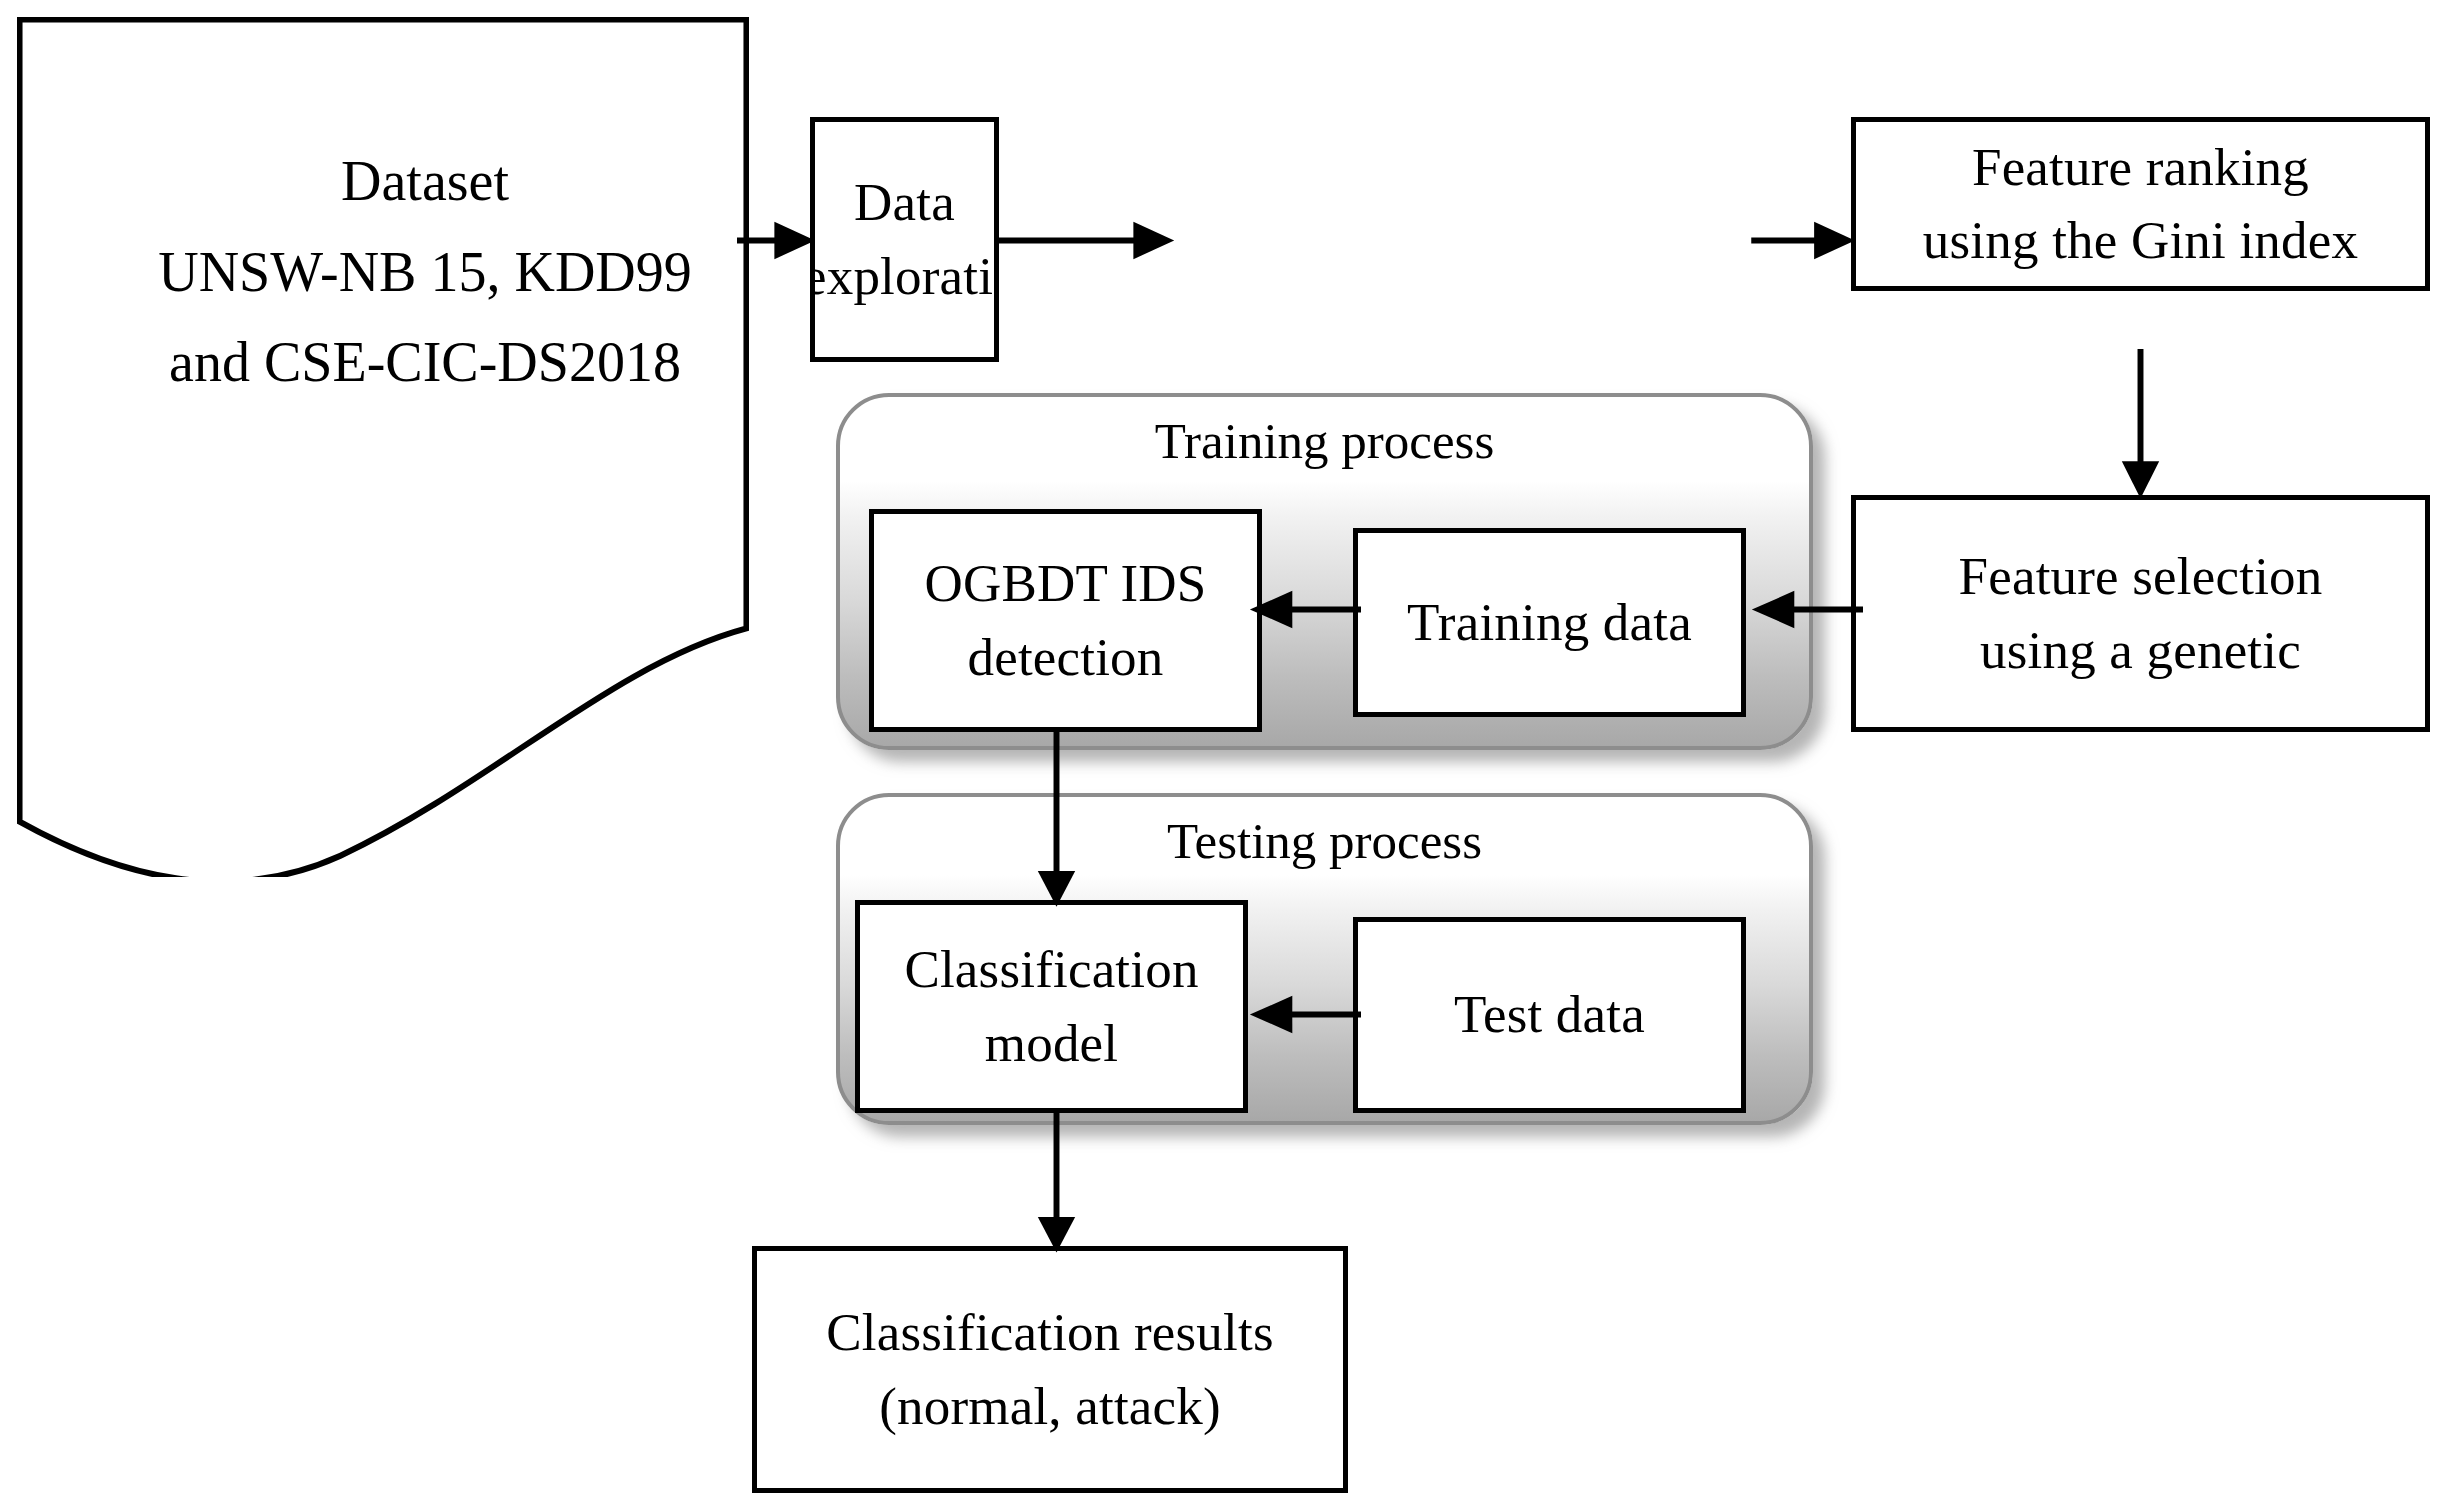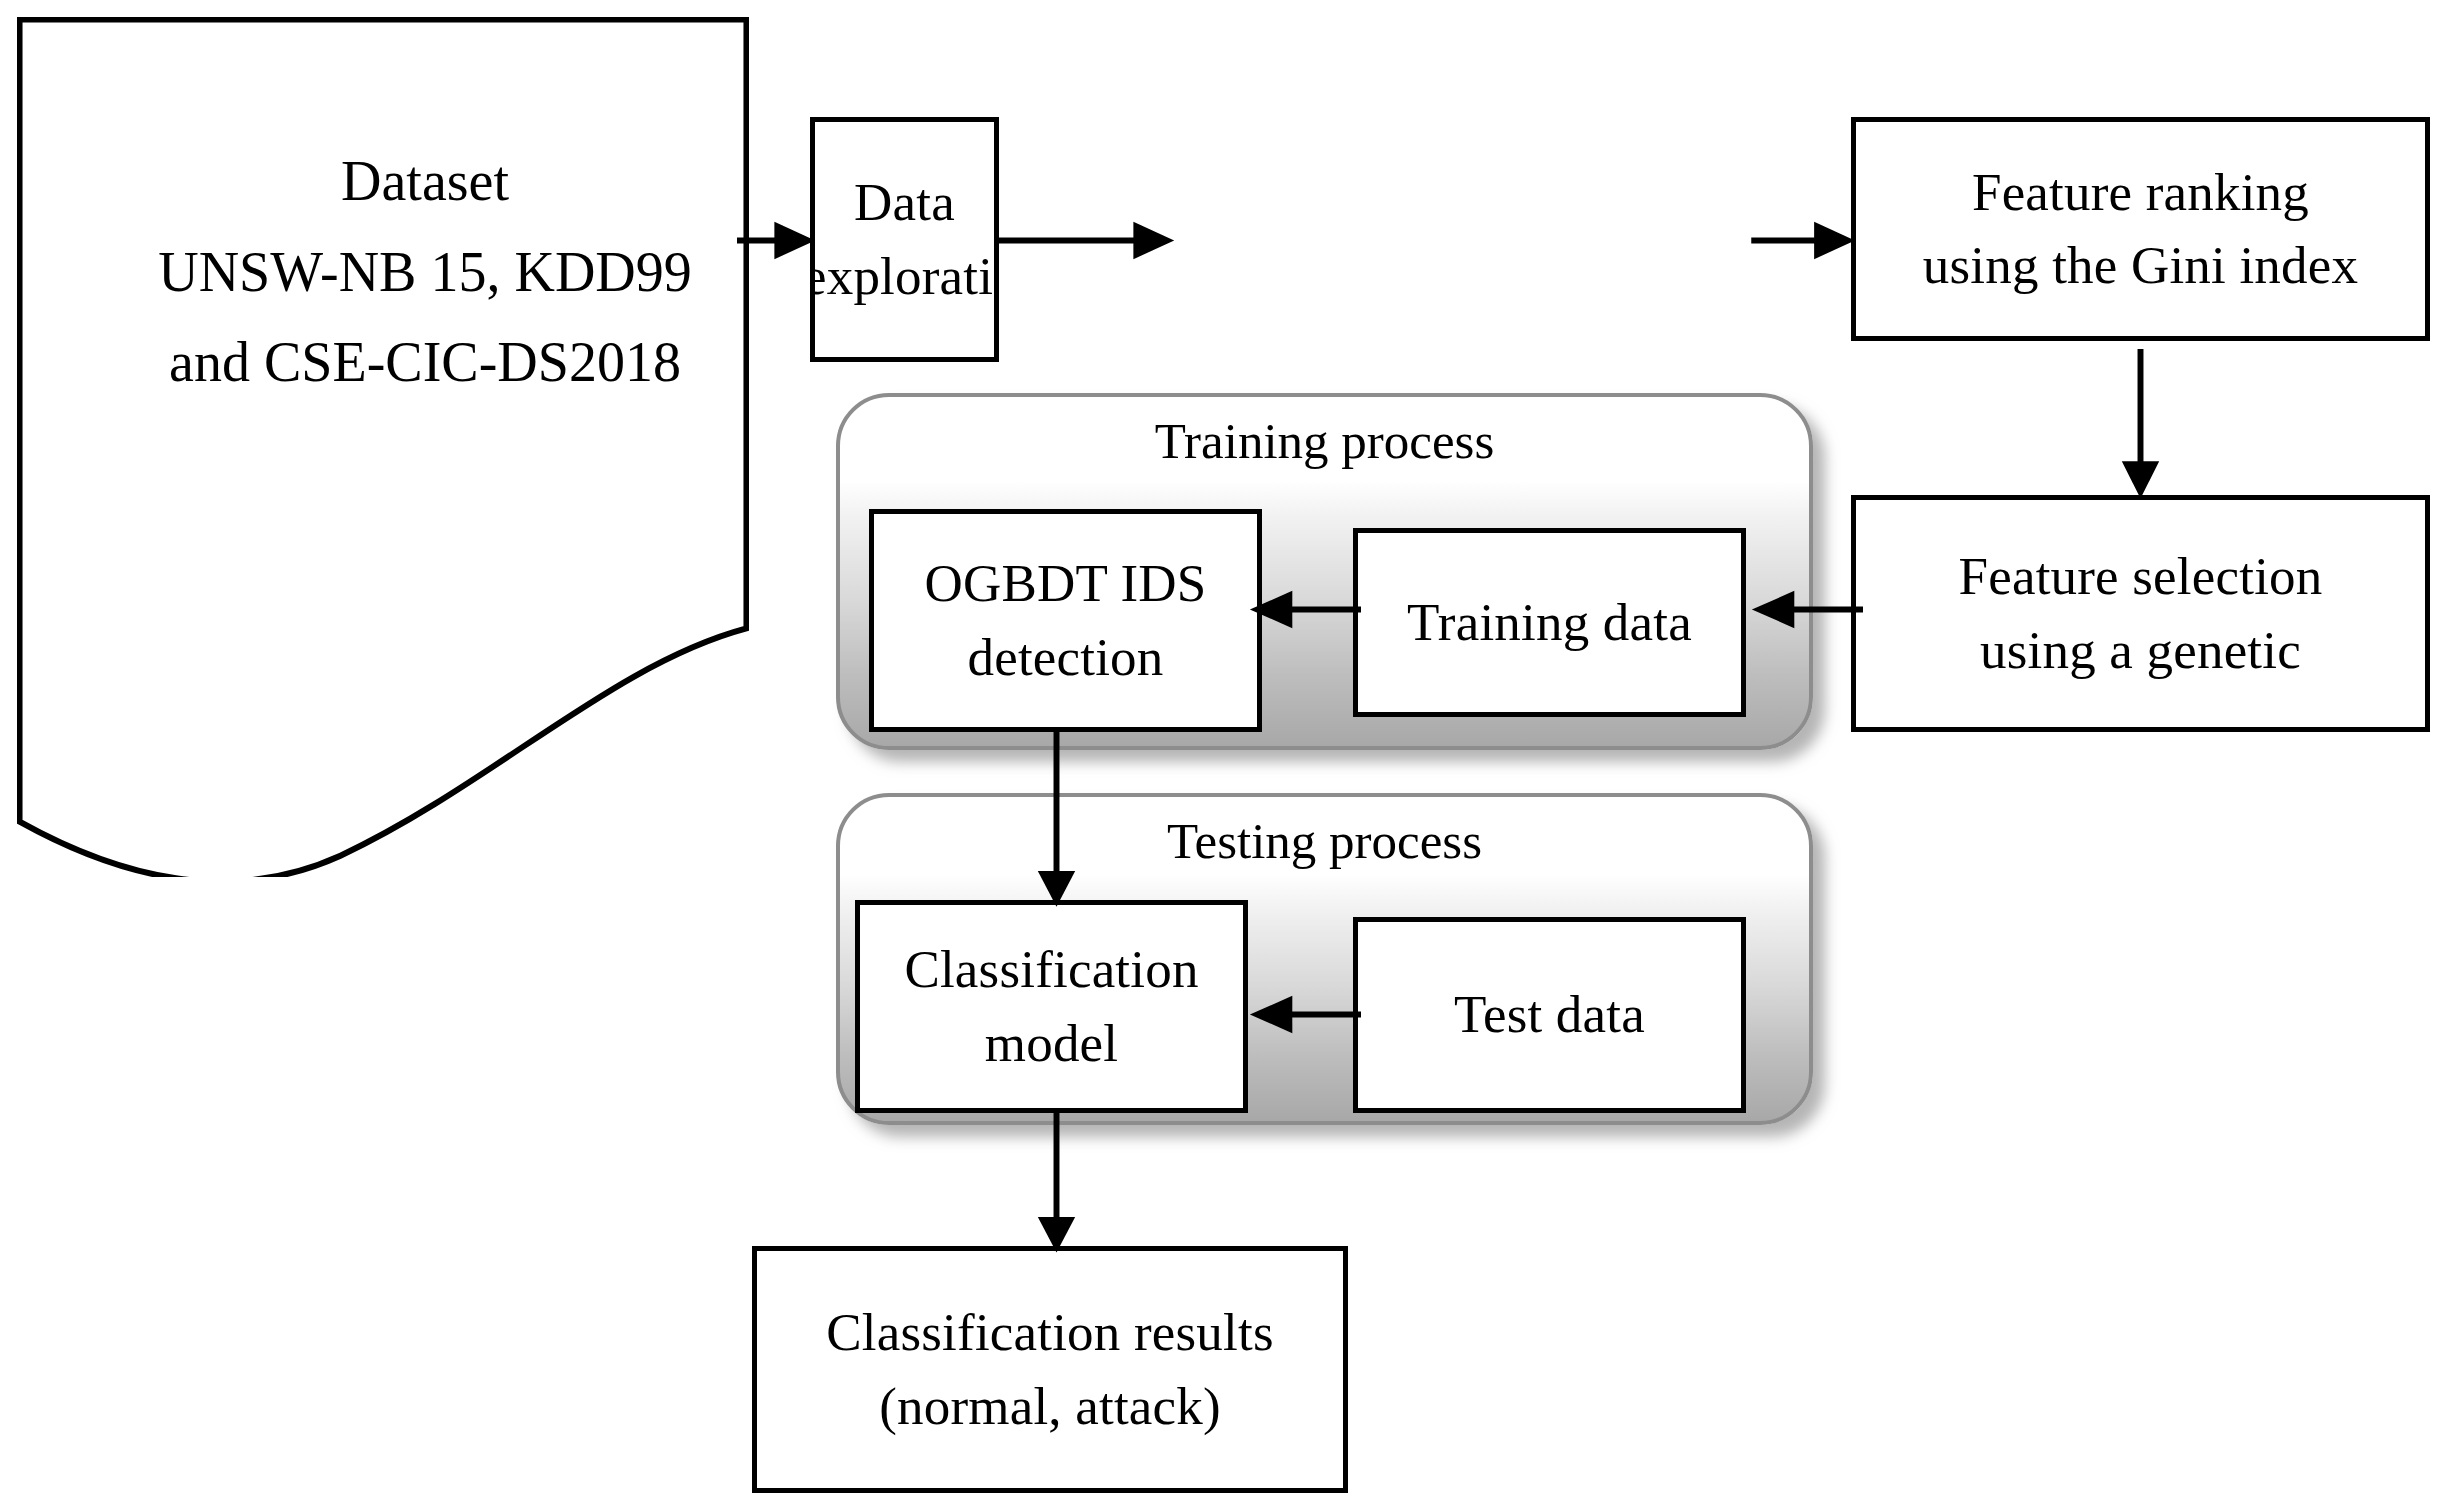--- a/index.html
+++ b/index.html
@@ -79,21 +79,21 @@
     overflow: hidden;
     text-overflow: clip;
   }
 
   #box-preprocessing {
     left: 1171px; top: 117px; width: 585px; height: 245px;
     font-size: 53px;
   }
 
   #box-feature-ranking {
-    left: 1851px; top: 117px; width: 579px; height: 224px;
+    left: 1851px; top: 117px; width: 579px; height: 174px;
     font-size: 53px;
   }
 
   #box-feature-selection {
     left: 1851px; top: 495px; width: 579px; height: 237px;
     font-size: 53px;
     justify-content: center;
   }
 
   

